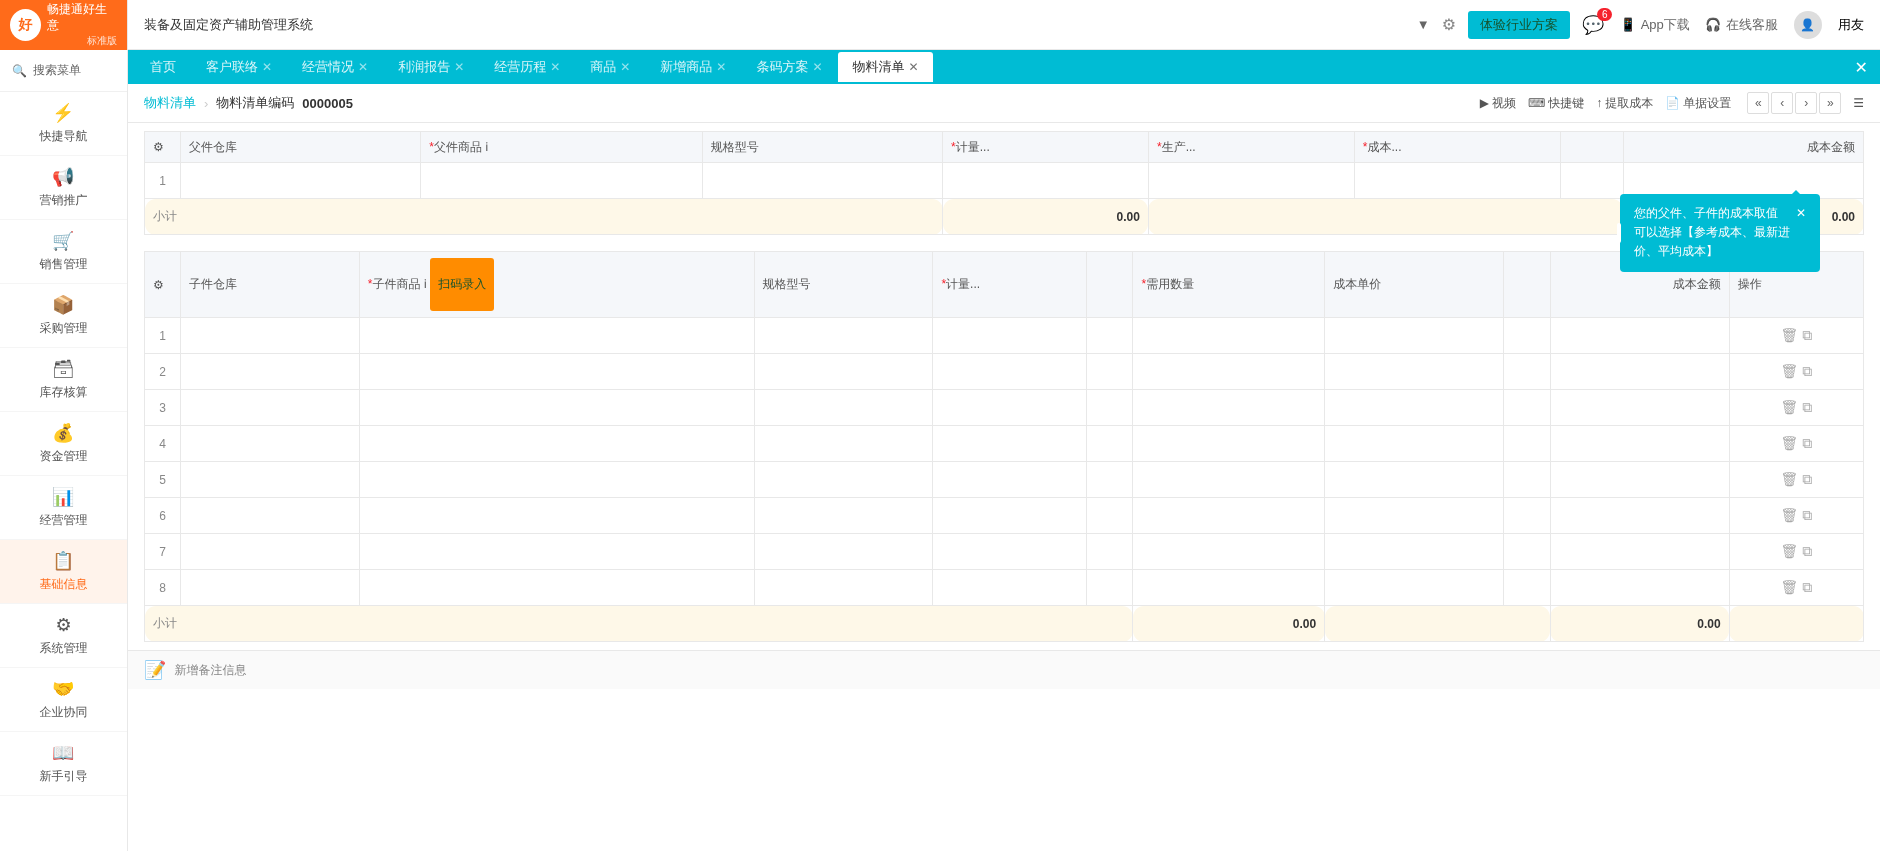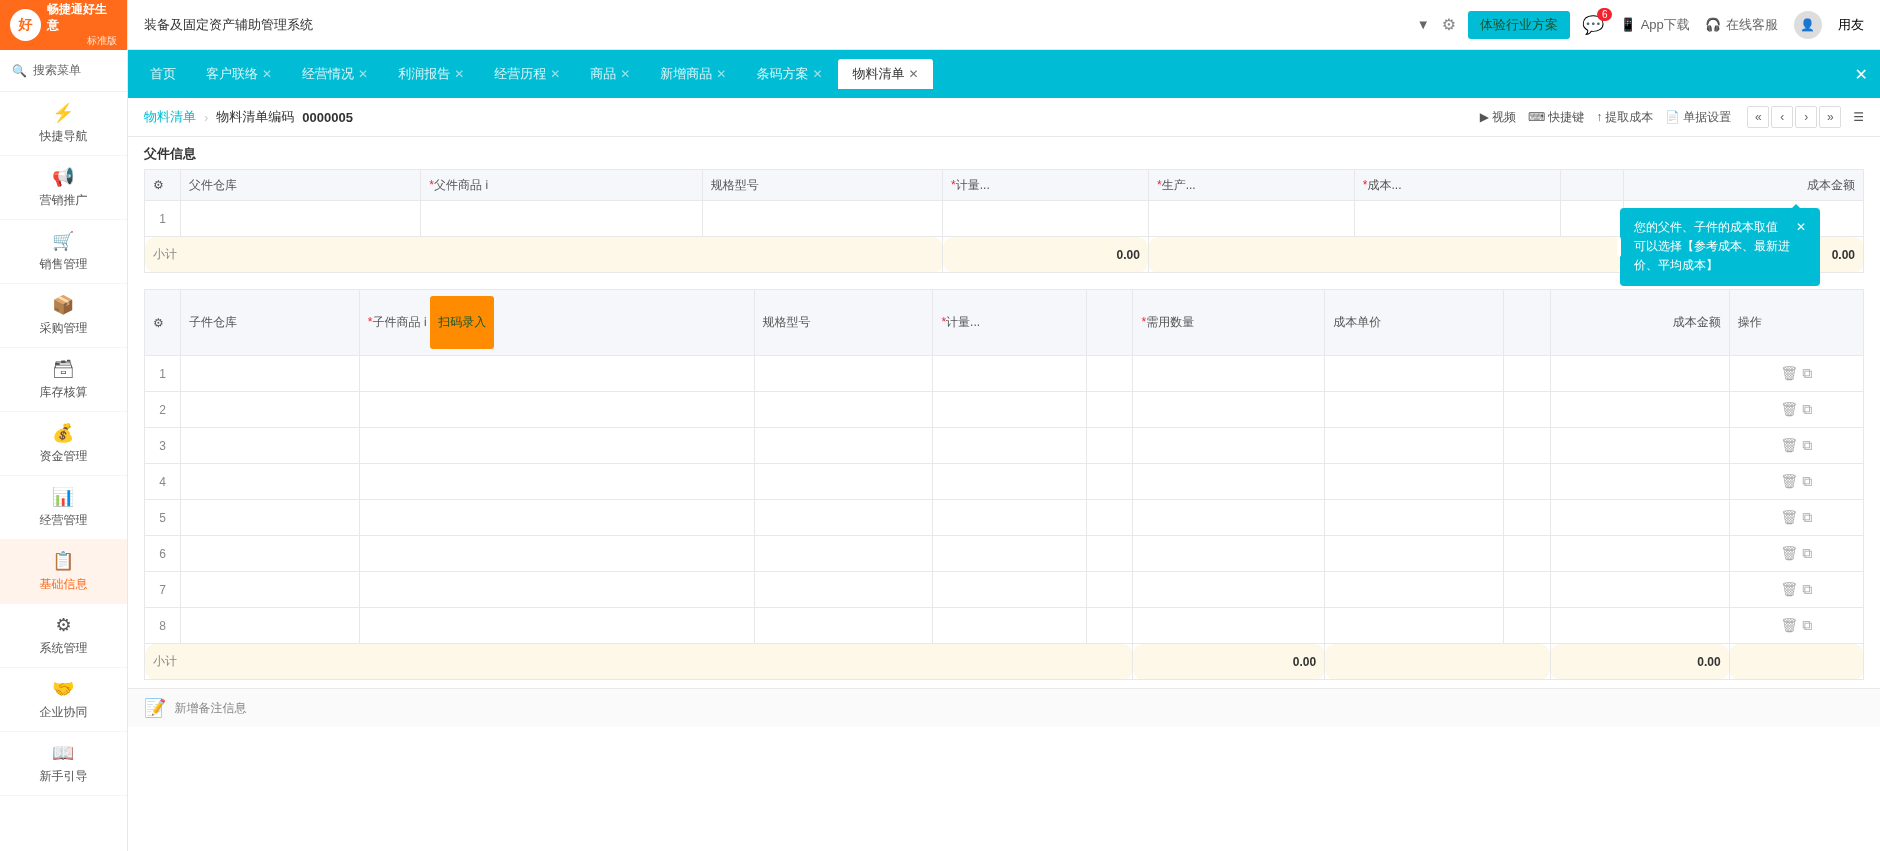--- a/index.html
+++ b/index.html
@@ -25,21 +25,21 @@
     }
     .sidebar-logo-icon {
       width: 32px; height: 32px;
       background: #fff;
       border-radius: 50%;
       display: flex; align-items: center; justify-content: center;
       color: #ff6b1a;
       font-size: 14px;
       font-weight: bold;
     }
-    .sidebar-logo-text { font-size: 12px; font-weight: bold; line-height: 1.3; }
+    .sidebar-logo-text { font-size: 12px; font-weight: normal; line-height: 1.3; }
     .sidebar-logo-sub { font-size: 10px; color: rgba(255,255,255,0.8); text-align: right; }
     .sidebar-search {
       padding: 8px;
       border-bottom: 1px solid #f0f0f0;
     }
     .sidebar-search-btn {
       width: 100%;
       background: none;
       border: none;
       cursor: pointer;
@@ -94,21 +94,21 @@
     .badge-wrap { position: relative; }
     .badge { background: #f5222d; color: #fff; border-radius: 8px; font-size: 10px; padding: 1px 5px; position: absolute; top: -6px; right: -8px; }
     .header-icon { font-size: 18px; color: #555; cursor: pointer; }
     .user-avatar { width: 28px; height: 28px; border-radius: 50%; background: #ddd; display: flex; align-items: center; justify-content: center; font-size: 12px; cursor: pointer; }
 
     
     .nav-tabs {
       background: #00bcd4;
       display: flex;
       align-items: center;
-      height: 48px;
+      height: 34px;
       padding: 0 8px;
       gap: 2px;
       overflow-x: auto;
     }
     .nav-tab {
       padding: 6px 14px;
       color: rgba(255,255,255,0.85);
       cursor: pointer;
       white-space: nowrap;
       font-size: 13px;
@@ -406,21 +406,20 @@
       </div>
     </div>
 
     <div class="tooltip-box" style="position: absolute; top: 110px; right: 60px; z-index: 200;">
       <div class="tooltip-left-bar"></div>
       <span class="tooltip-close">✕</span>
       <span>您的父件、子件的成本取值可以选择【参考成本、最新进价、平均成本】</span>
     </div>
 
     <div class="section">
-      <div class="section-title">父件信息</div>
       <table class="data-table">
         <thead>
           <tr>
             <th class="col-settings">⚙</th>
             <th>父件仓库</th>
             <th><span class="required">*</span>父件商品 ℹ</th>
             <th>规格型号</th>
             <th><span class="required">*</span>计量...</th>
             <th><span class="required">*</span>生产...</th>
             <th><span class="required">*</span>成本...</th>

